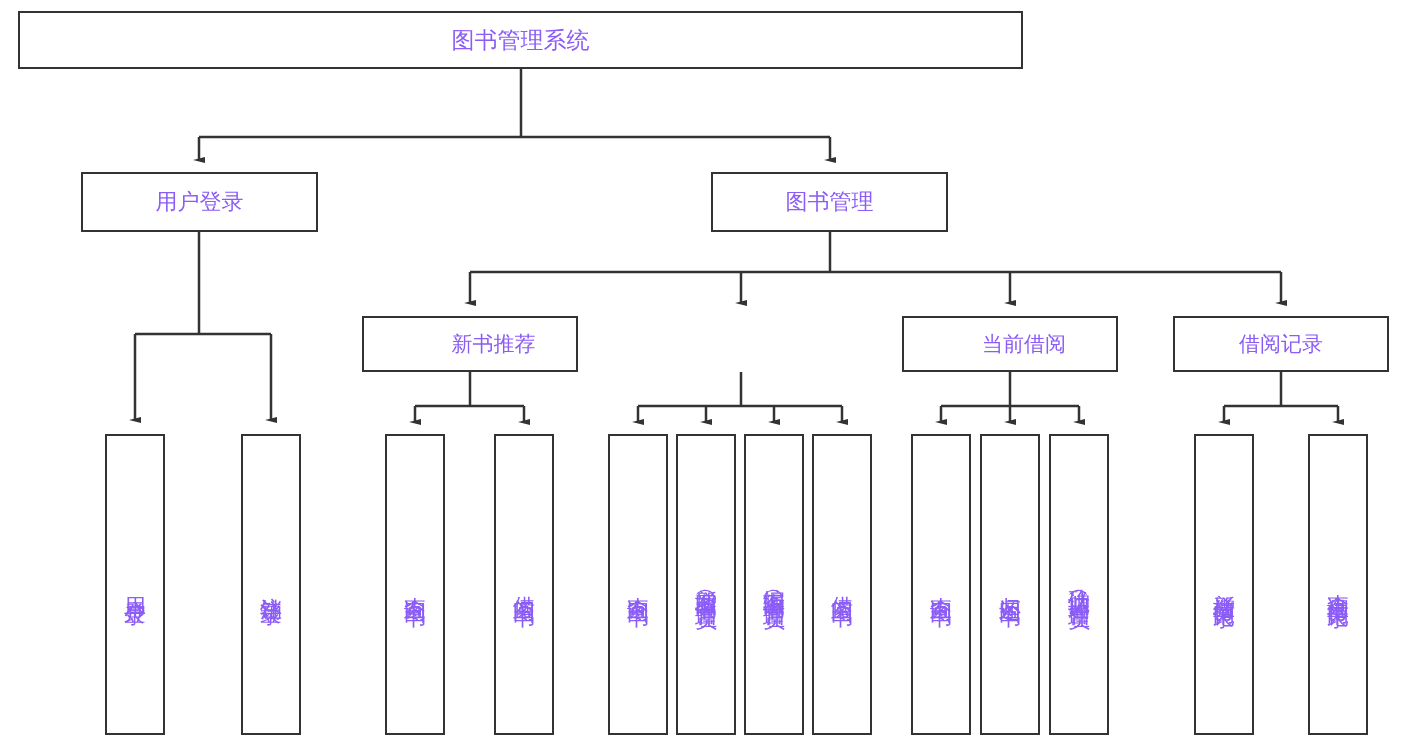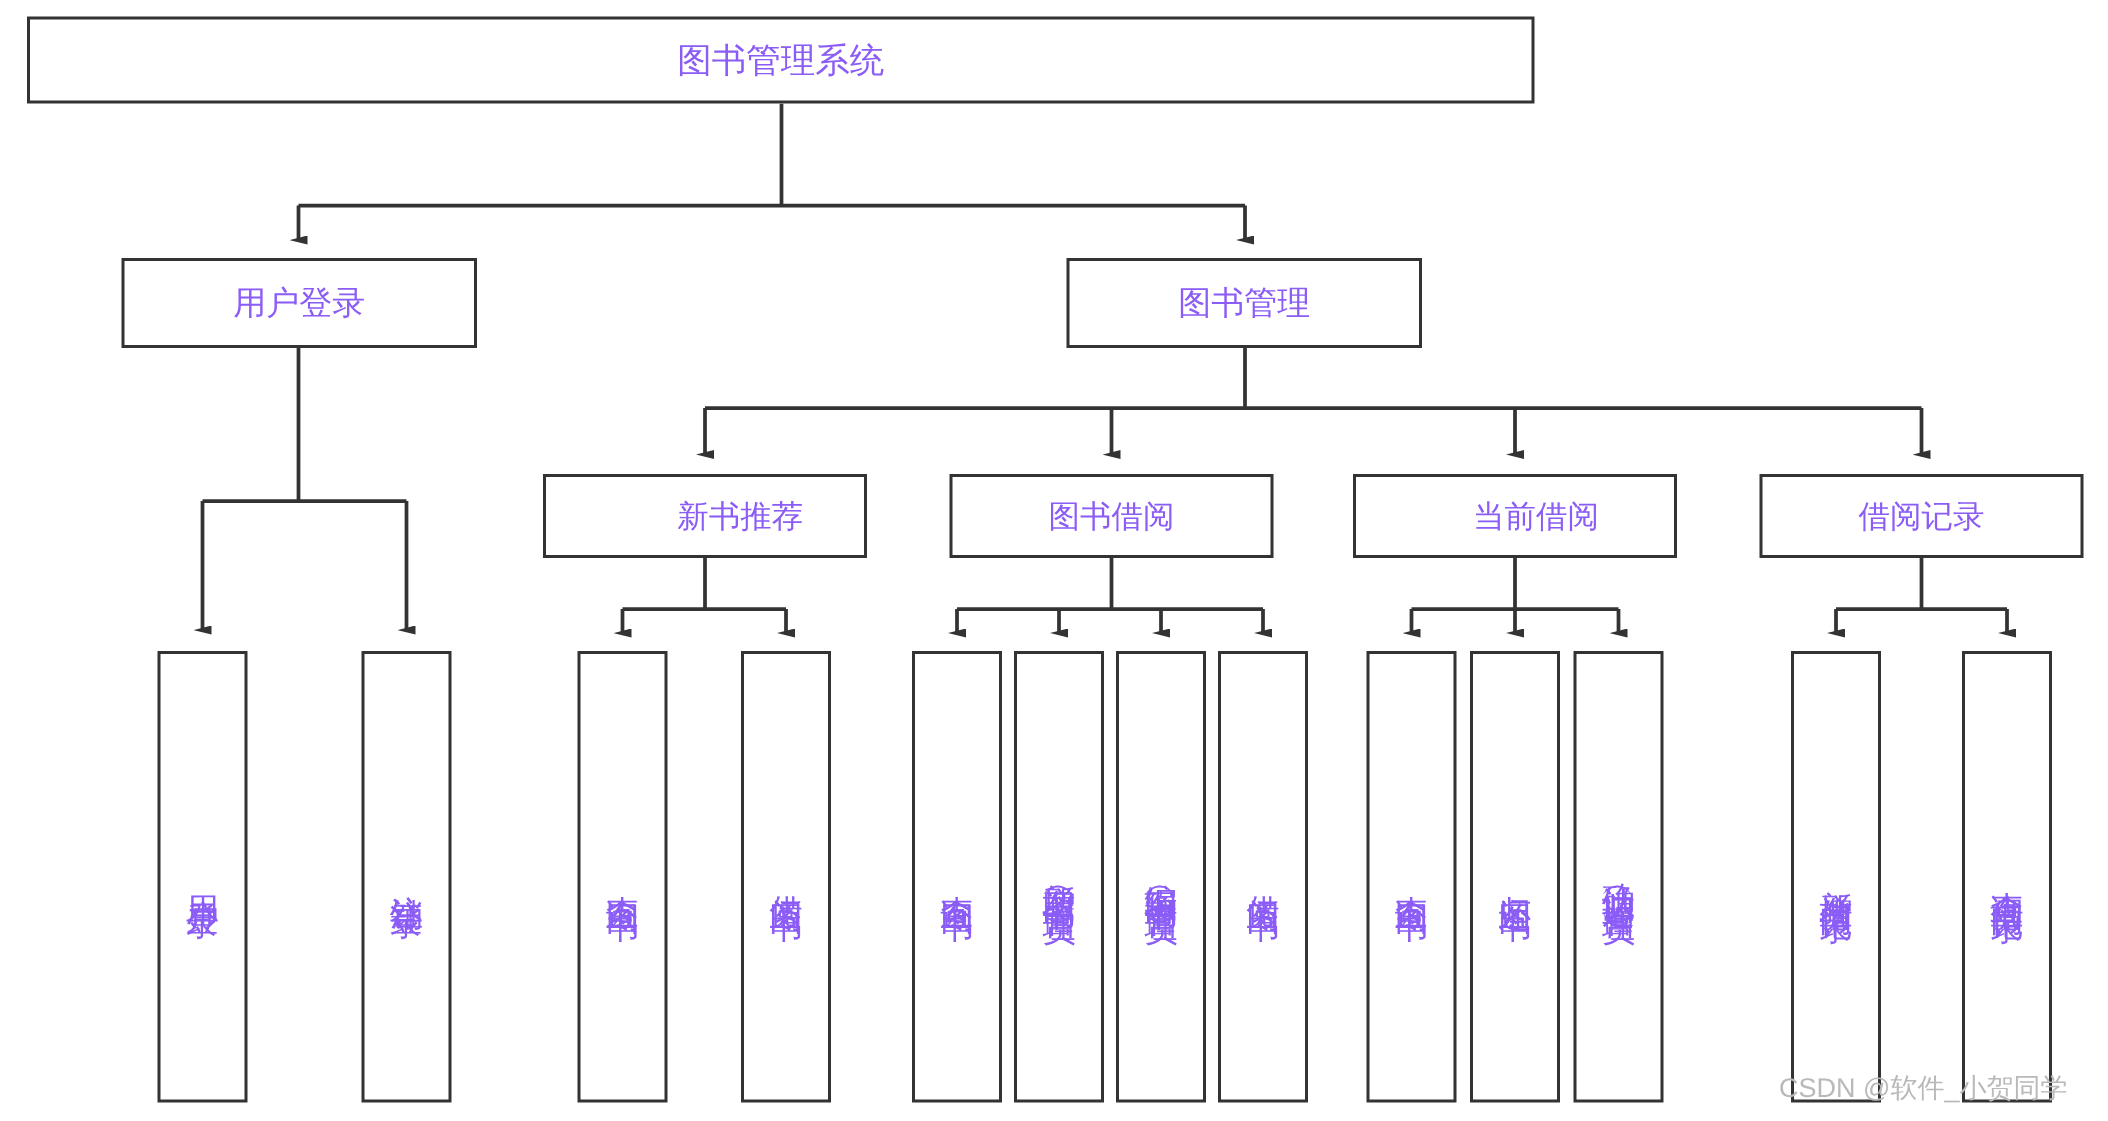--- a/index.html
+++ b/index.html
@@ -129,23 +129,20 @@
   <div class="node lvl1" style="left:81px; top:172px; width:237px; height:60px;">
     <span>用户登录</span>
   </div>
   <div class="node lvl1" style="left:711px; top:172px; width:237px; height:60px;">
     <span>图书管理</span>
   </div>
 
   <div class="node lvl2" style="left:362px; top:316px; width:216px; height:56px;padding-left:47px;">
     <span>新书推荐</span>
   </div>
-  <div class="node lvl2" style="left:633px; top:316px; width:216px; height:56px;">
-    <span>图书借阅</span>
-  </div>
   <div class="node lvl2" style="left:902px; top:316px; width:216px; height:56px;padding-left:28px;">
     <span>当前借阅</span>
   </div>
   <div class="node lvl2" style="left:1173px; top:316px; width:216px; height:56px;font-family:Liberation Mono, monospace;">
     <span>借阅记录</span>
   </div>
 
   <div class="node leaf" style="left:105px; top:434px; width:60px; height:301px;">
     <span class="vtext">用户登录</span>
   </div>
@@ -183,15 +180,14 @@
     <span class="vtext">确认归还（管理员）</span>
   </div>
 
   <div class="node leaf" style="left:1194px; top:434px; width:60px; height:301px;">
     <span class="vtext">新增借阅记录</span>
   </div>
   <div class="node leaf" style="left:1308px; top:434px; width:60px; height:301px;">
     <span class="vtext">查询借阅记录</span>
   </div>
 
-  <div class="watermark">CSDN @软件_小贺同学</div>
 
 </div>
 
 </body></html>

